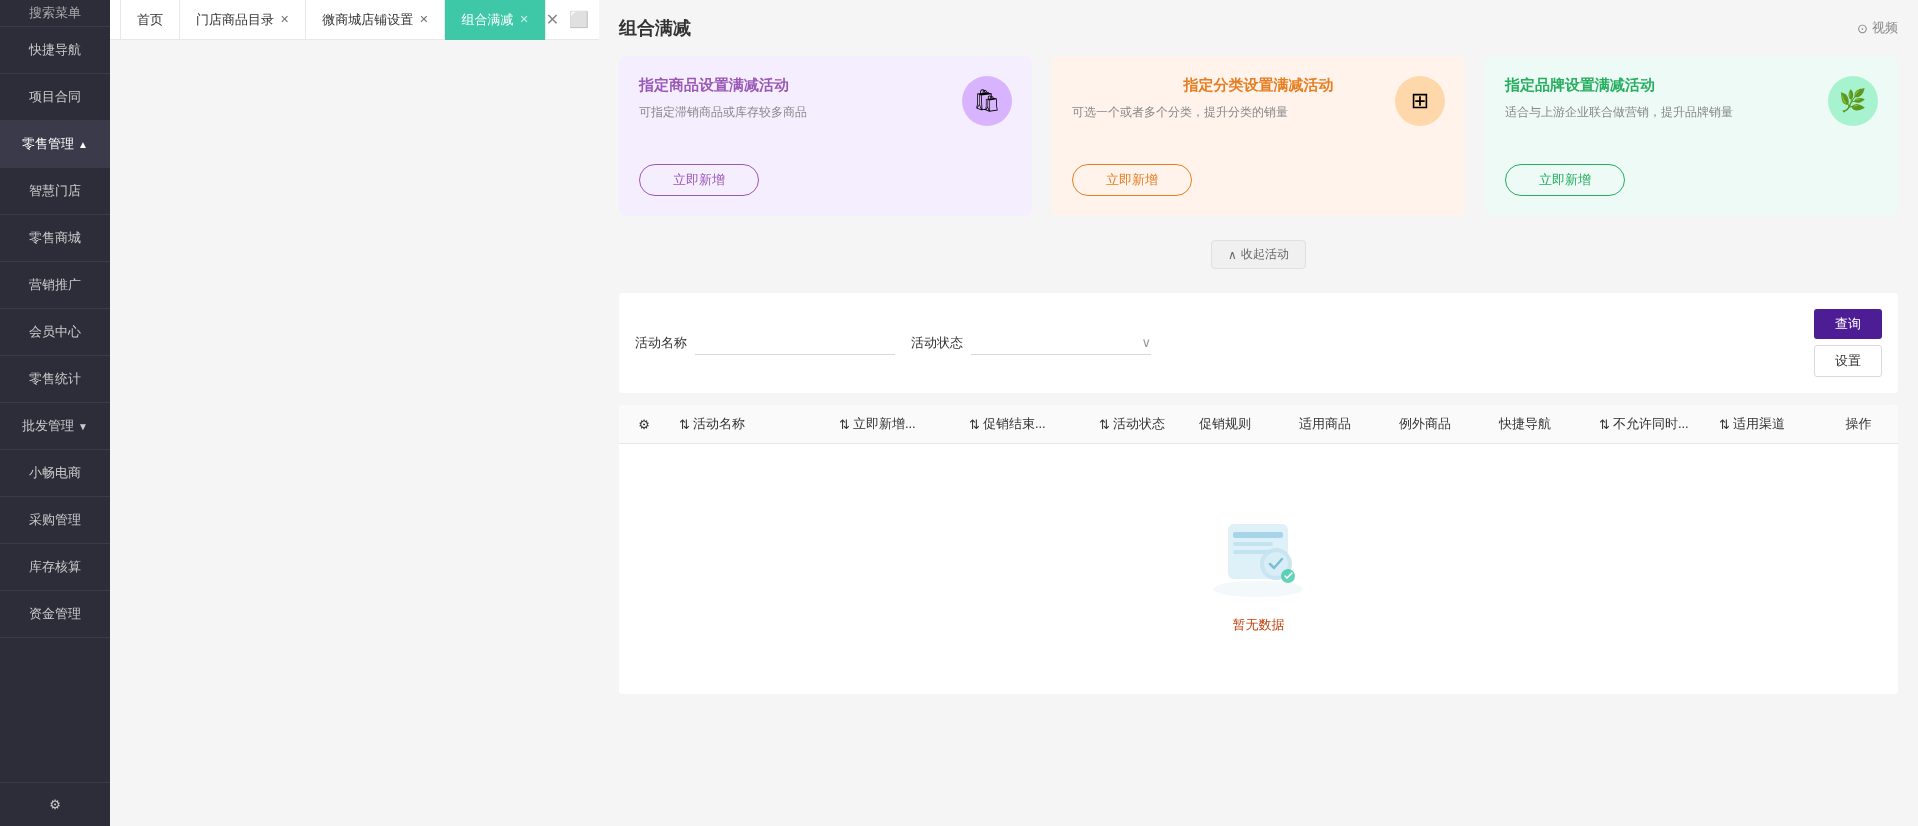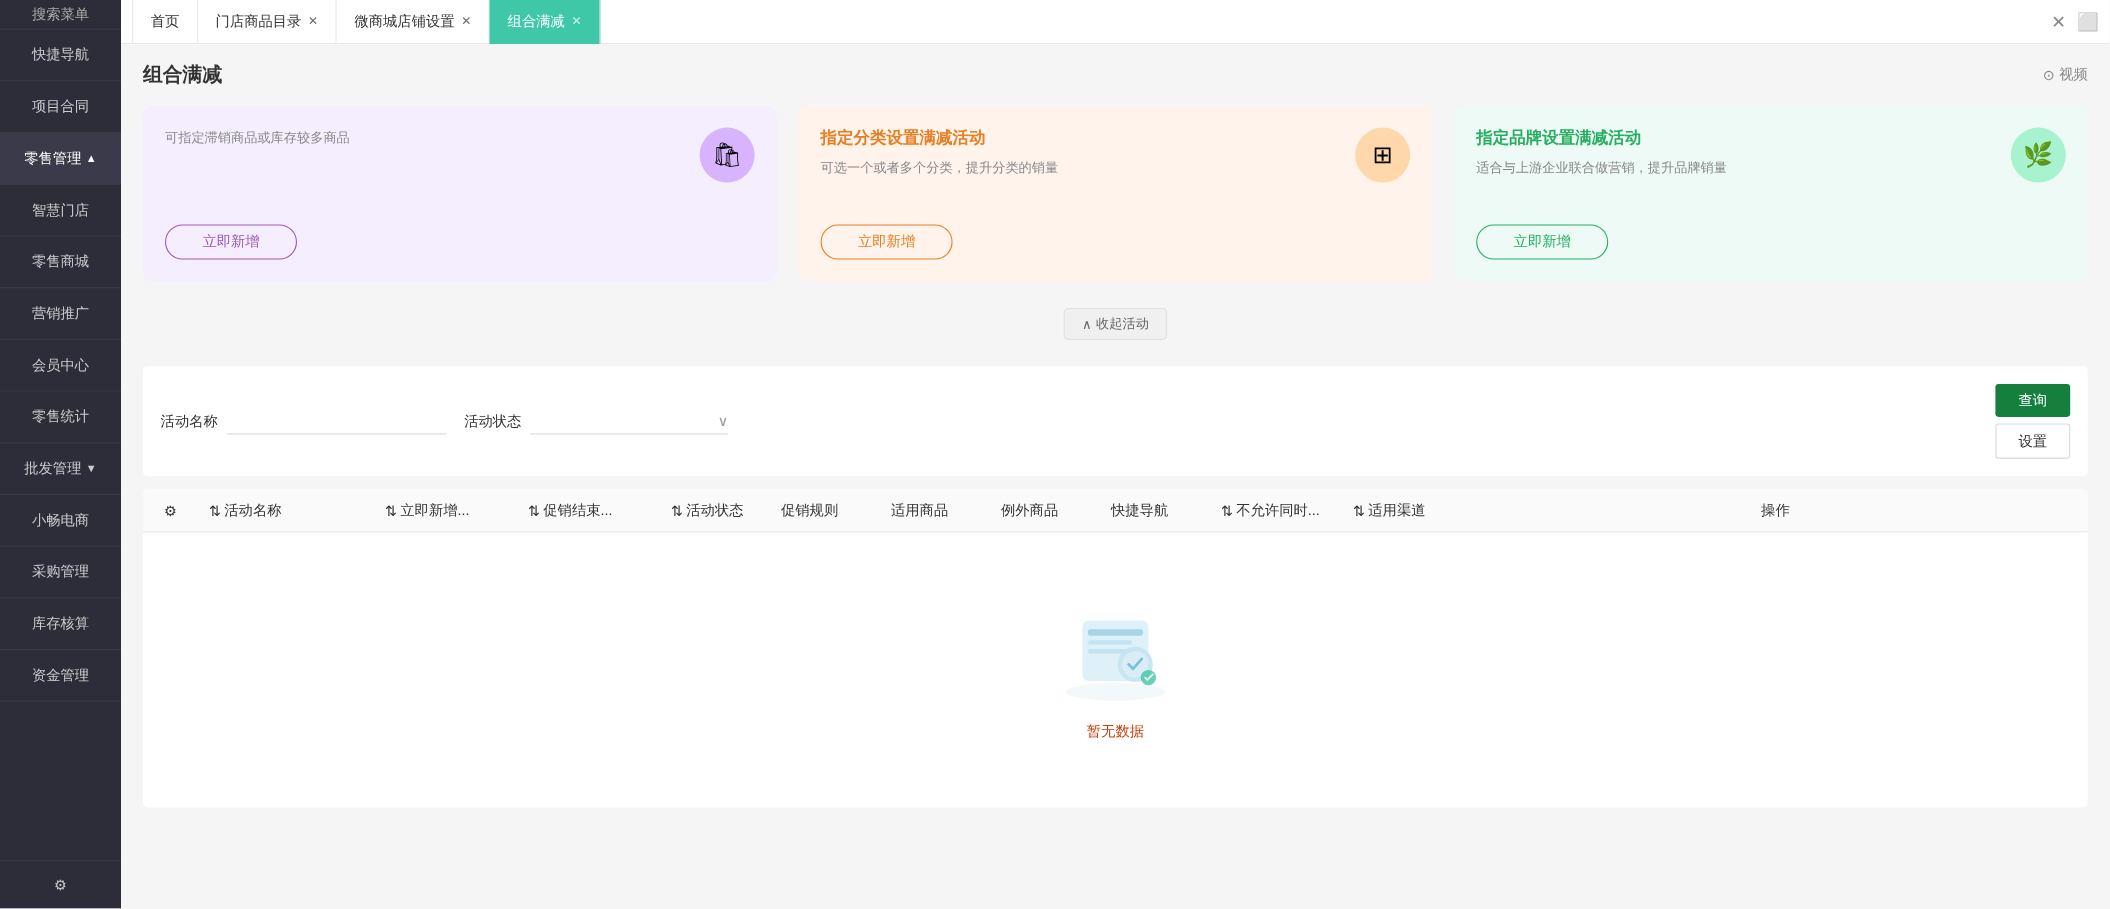--- a/index.html
+++ b/index.html
@@ -42,21 +42,21 @@
       padding: 14px 10px;
       text-align: center;
       border-top: 1px solid #3a3a4a;
       cursor: pointer;
     }
 
     
     .main {
       flex: 1;
       display: flex;
-      flex-direction: column;
+      flex-direction: row;
       background: #f5f5f5;
       overflow: hidden;
     }
 
     
     .tab-bar {
       display: flex;
       align-items: center;
       background: #fff;
       border-bottom: 1px solid #e8e8e8;
@@ -141,21 +141,21 @@
     .card-purple { background: #f5eeff; }
     .card-orange { background: #fff3ec; }
     .card-green { background: #edfaf5; }
 
     .card-title {
       font-size: 15px;
       font-weight: bold;
       margin-bottom: 8px;
     }
     .card-purple .card-title { color: #9b59b6; }
-    .card-orange .card-title { color: #e67e22; }
+    .card-orange .card-title { color: #e67e22; text-align: center; }
     .card-green .card-title { color: #27ae60; }
 
     .card-desc {
       font-size: 12px;
       color: #888;
       margin-bottom: auto;
       line-height: 1.6;
     }
     .card-icon {
       position: absolute;
@@ -249,21 +249,21 @@
       cursor: pointer;
       color: #999;
     }
     .search-actions {
       margin-left: auto;
       display: flex;
       flex-direction: column;
       gap: 6px;
     }
     .btn-query {
-      background: #15803d;
+      background: #4c1d95;
       color: #fff;
       border: none;
       border-radius: 3px;
       padding: 6px 20px;
       cursor: pointer;
       font-size: 13px;
     }
     .btn-setting {
       background: #fff;
       color: #333;
@@ -410,20 +410,21 @@
         <span>视频</span>
       </div>
     </div>
 
     <div class="activity-cards">
 
       <div class="activity-card card-purple">
         <div class="card-icon icon-purple">
           <span>🛍</span>
         </div>
+        <div class="card-title">指定商品设置满减活动</div>
         <div class="card-desc">可指定滞销商品或库存较多商品</div>
         <button class="card-btn">立即新增</button>
       </div>
 
       <div class="activity-card card-orange">
         <div class="card-icon icon-orange">
           <span>⊞</span>
         </div>
         <div class="card-title">指定分类设置满减活动</div>
         <div class="card-desc">可选一个或者多个分类，提升分类的销量</div>

